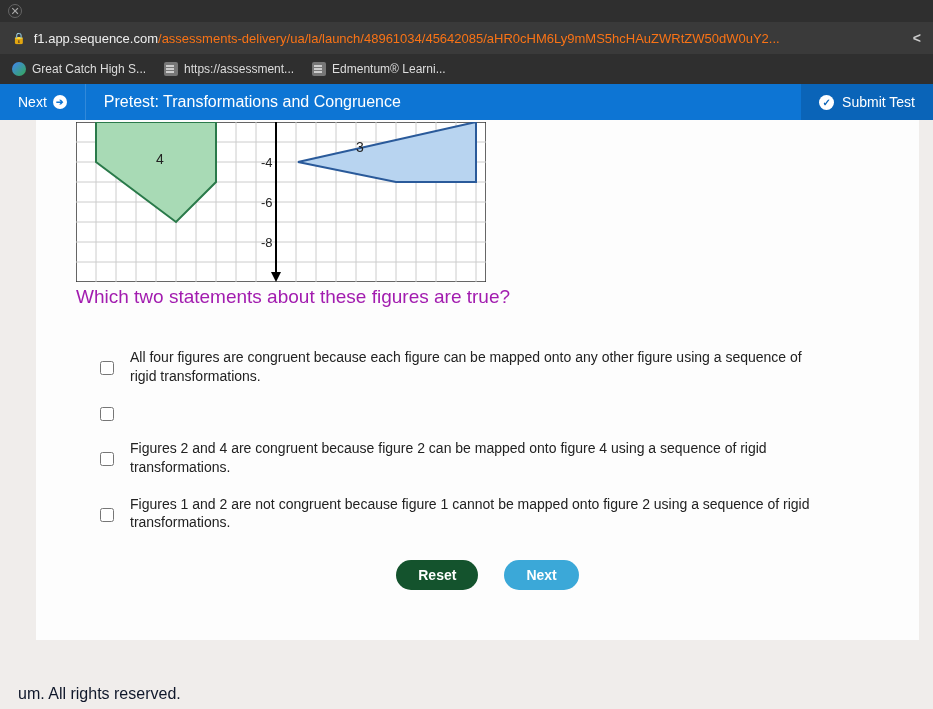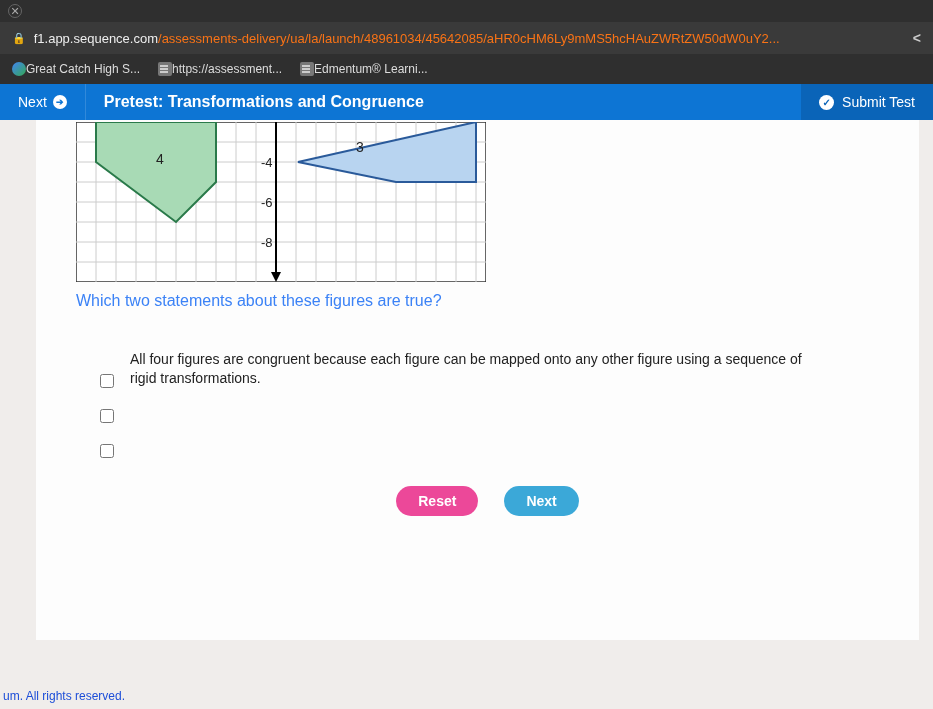--- a/index.html
+++ b/index.html
@@ -6,45 +6,45 @@
 body{font-family:Arial,Helvetica,sans-serif;background:#2a2a2a;width:933px;height:709px;overflow:hidden}
 .browser-chrome{background:#2f2f2f;padding:4px 8px;height:22px;display:flex;align-items:center;gap:8px;color:#ccc;font-size:12px}
 .tab-close{color:#aaa;font-size:11px;border:1px solid #666;border-radius:50%;width:14px;height:14px;display:flex;align-items:center;justify-content:center}
 .url-bar{background:#3a3a3a;height:32px;display:flex;align-items:center;padding:0 12px;gap:8px;color:#ccc;font-size:13px}
 .lock-icon{font-size:11px;color:#bbb}
 .url-text{flex:1;overflow:hidden;white-space:nowrap}
 .url-domain{color:#eee}
 .url-path{color:#f97316}
 .share-icon{color:#ccc;font-size:14px;font-weight:bold}
 .bookmarks{background:#2f2f2f;height:30px;display:flex;align-items:center;padding:0 12px;gap:18px;color:#ddd;font-size:12px}
-.bm{display:flex;align-items:center;cursor:pointer}
+.bm{display:flex;align-items:center;gap:6px;cursor:pointer}
 .bm-icon{width:14px;height:14px;border-radius:50%;display:inline-block}
 .bm-icon.g{background:linear-gradient(135deg,#4285f4,#34a853)}
 .bm-icon.e{background:#777;border-radius:2px;position:relative}
 .bm-icon.e::after{content:"";position:absolute;left:2px;top:3px;width:8px;height:2px;background:#ccc;box-shadow:0 3px 0 #ccc,0 6px 0 #ccc}
 .app-header{background:#0d75d4;height:36px;display:flex;align-items:center;color:#fff;font-size:14px}
 .next-nav{padding:0 18px;display:flex;align-items:center;gap:6px;border-right:1px solid rgba(255,255,255,.15);height:100%;cursor:pointer}
 .next-arrow{background:#fff;color:#0d75d4;border-radius:50%;width:14px;height:14px;display:flex;align-items:center;justify-content:center;font-size:9px;font-weight:bold}
-.page-title{padding:0 18px;font-size:16px;font-weight:700;flex:1}
+.page-title{padding:0 18px;font-size:16px;font-weight:400;flex:1}
 .submit{background:#0a64b8;height:100%;padding:0 18px;display:flex;align-items:center;gap:8px;cursor:pointer;font-size:14px}
 .submit-check{background:#fff;color:#0a64b8;border-radius:50%;width:15px;height:15px;display:flex;align-items:center;justify-content:center;font-size:10px;font-weight:bold}
 .content{background:#f0edeb;height:calc(709px - 22px - 32px - 30px - 36px);padding:0 0 0 0;position:relative}
 .question-card{background:#fdfdfd;margin:0 14px 0 36px;padding:0 20px 30px 40px;min-height:520px}
 .graph-wrap{padding-top:2px}
 .graph{display:inline-block;background:#fff}
-.q-text{font-size:16px;color:#3b82f6;margin-top:6px}
+.q-text{font-size:19px;color:#a21caf;}
 .answers{margin-top:40px;margin-left:24px}
-.ans{display:flex;align-items:flex-end;gap:16px;margin-bottom:18px}
+.ans{display:flex;align-items:center;gap:16px;margin-bottom:18px}
 .ans input[type=checkbox]{width:14px;height:14px;margin-top:3px;cursor:pointer;accent-color:#555}
 .ans-text{font-size:14px;color:#222;line-height:1.35;max-width:680px}
 .buttons{display:flex;gap:26px;justify-content:center;margin-top:28px}
 .btn{border:none;border-radius:16px;padding:7px 22px;font-size:14px;font-weight:600;cursor:pointer;color:#fff}
-.btn.reset{background:#ec4899}
+.btn.reset{background:#14532d}
 .btn.next{background:#3ba8d8}
-.footer{position:absolute;bottom:6px;left:3px;color:#1d4ed8;font-size:12px}
+.footer{position:absolute;bottom:6px;left:18px;color:#0f172a;font-size:16px}
 </style>
 </head>
 <body>
 
 <div class="browser-chrome">
   <span class="tab-close">✕</span>
 </div>
 
 <div class="url-bar">
   <span class="lock-icon">🔒</span>
@@ -130,20 +130,25 @@
     <div class="answers">
       <div class="ans">
         <input type="checkbox" style="">
         <div class="ans-text">All four figures are congruent because each figure can be mapped onto any other figure using a sequence of rigid transformations.</div>
       </div>
       <div class="ans">
         <input type="checkbox" style="">
       </div>
       <div class="ans">
         <input type="checkbox" style="">
+        <div class="ans-text">Figures 2 and 4 are congruent because figure 2 can be mapped onto figure 4 using a sequence of rigid transformations.</div>
+      </div>
+      <div class="ans">
+        <input type="checkbox" style="">
+        <div class="ans-text">Figures 1 and 2 are not congruent because figure 1 cannot be mapped onto figure 2 using a sequence of rigid transformations.</div>
       </div>
     </div>
 
     <div class="buttons">
       <button class="btn reset">Reset</button>
       <button class="btn next">Next</button>
     </div>
   </div>
   <div class="footer">um. All rights reserved.</div>
 </div>

